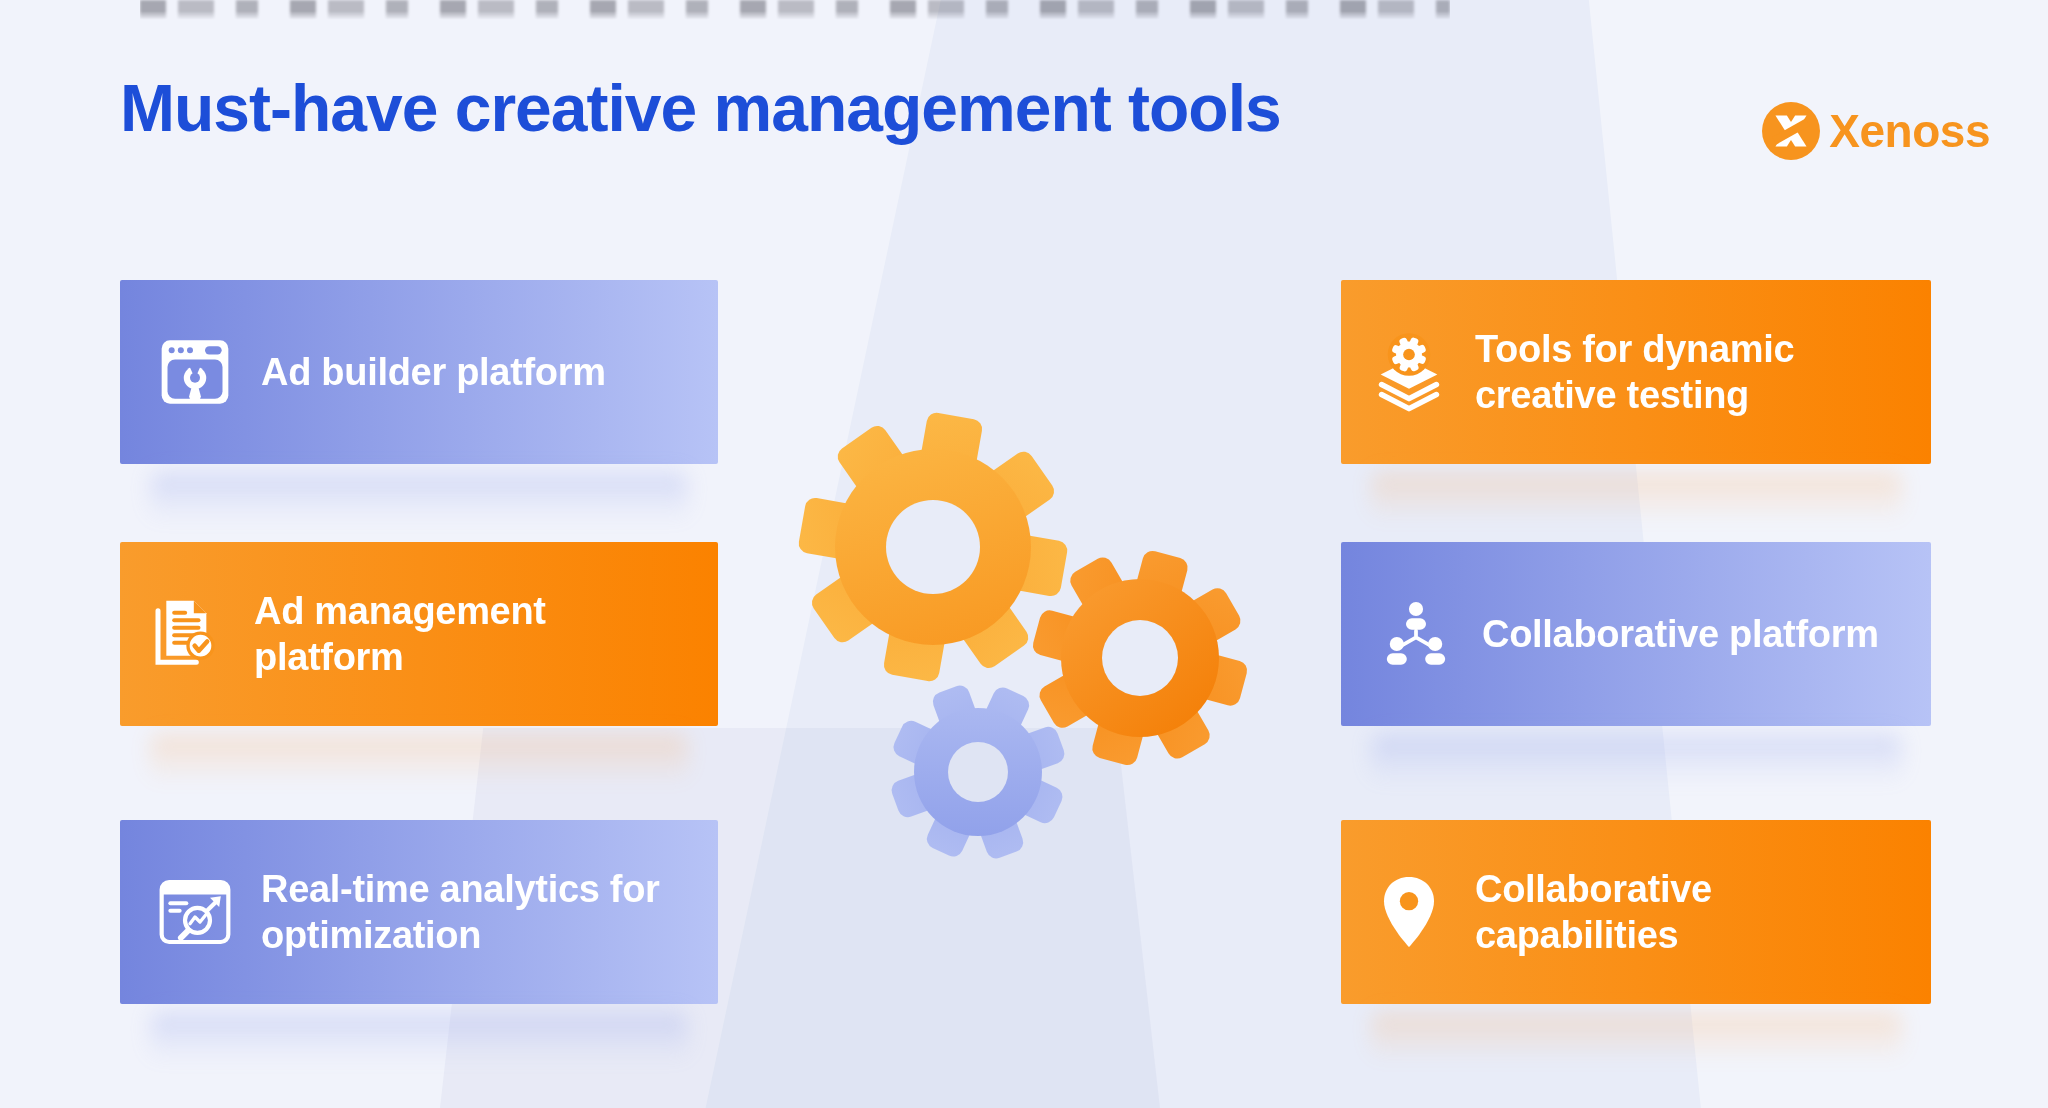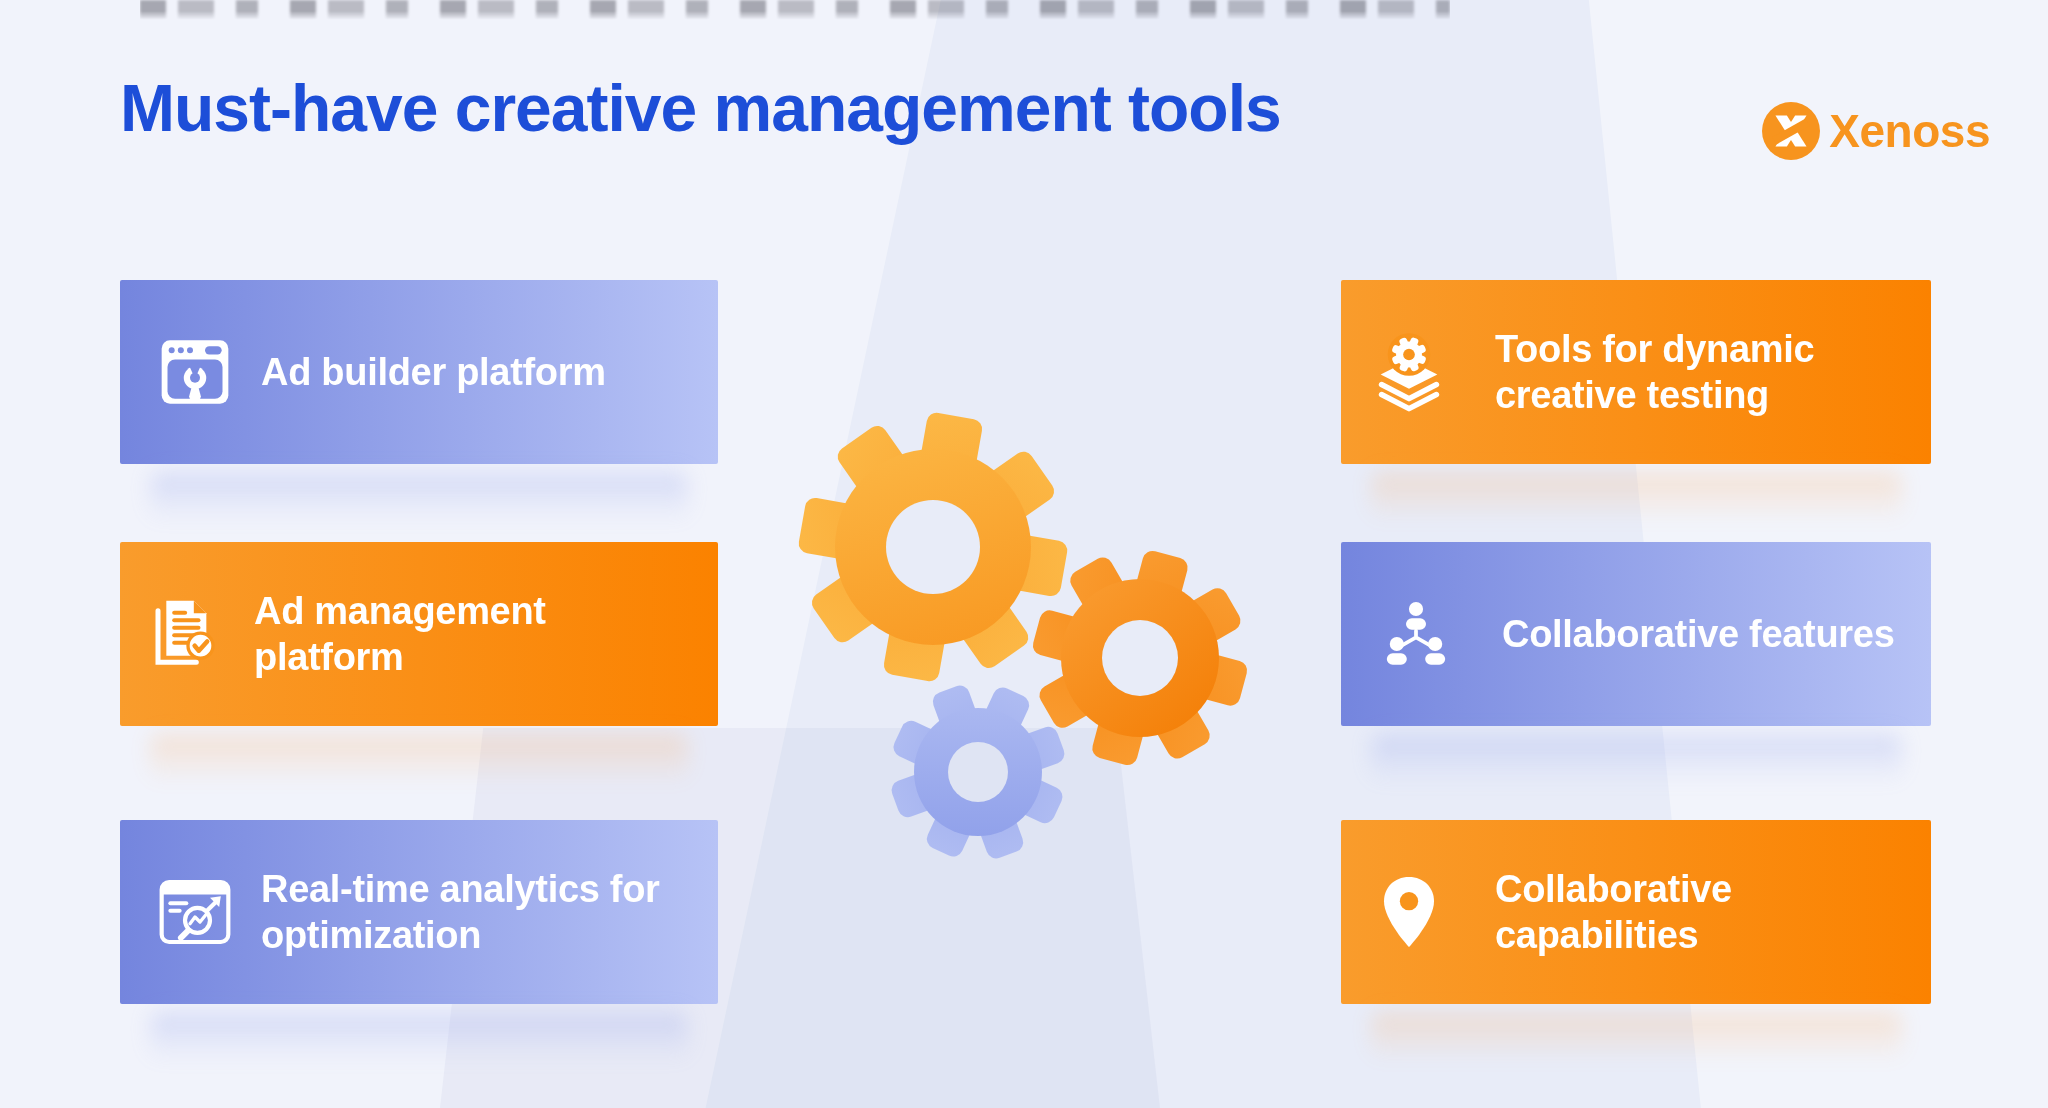--- a/index.html
+++ b/index.html
@@ -59,21 +59,21 @@
   .card.blue   .icon{color:#7A8BE1;}
   .card.orange .icon{color:#F8941C;}
   .card::after{
     content:''; position:absolute; left:5%; right:5%; top:calc(100% + 8px);
     height:50px; border-radius:10px; filter:blur(10px); opacity:.5; pointer-events:none;
   }
   .card.blue::after  {background:linear-gradient(180deg, rgba(142,158,233,.6), rgba(142,158,233,0));}
   .card.orange::after{background:linear-gradient(180deg, rgba(250,158,70,.45), rgba(250,158,70,0));}
 
   .col-left  .card{left:120px;  width:598px;}
-  .col-right .card{left:1341px; width:590px;gap:20px;}
+  .col-right .card{left:1341px; width:590px;}
   .row-1{top:280px;} .row-2{top:542px;} .row-3{top:820px;}
 
   .icon{width:80px; height:80px; flex:0 0 80px;}
   .icon svg{width:80px; height:80px; display:block;}
   .card-label{
     margin:0 0 0 26px; font-size:38px; font-weight:700; line-height:46px;
     max-width:420px; letter-spacing:-0.3px;
   }
 
   .gear{position:absolute;}
@@ -199,21 +199,21 @@
           <g fill="#fff">
             <circle cx="48" cy="18" r="8.5"></circle>
             <rect x="36" y="29" width="24" height="14" rx="7"></rect>
             <circle cx="25" cy="60" r="8.5"></circle>
             <rect x="13" y="71" width="24" height="14" rx="7"></rect>
             <circle cx="71" cy="60" r="8.5"></circle>
             <rect x="59" y="71" width="24" height="14" rx="7"></rect>
           </g>
         </svg>
       </span>
-      <h2 class="card-label">Collaborative features</h2>
+      <h2 class="card-label">Collaborative platform</h2>
     </article>
 
     <article class="card orange row-3">
       <span class="icon">
         <svg viewBox="0 0 96 96">
           <path d="M48 6 C30 6 18 19 18 35 C18 58 48 90 48 90 C48 90 78 58 78 35 C78 19 66 6 48 6 Z" fill="#fff"></path>
           <circle cx="48" cy="35" r="11" fill="currentColor"></circle>
         </svg>
       </span>
       <h2 class="card-label">Collaborative capabilities</h2>

